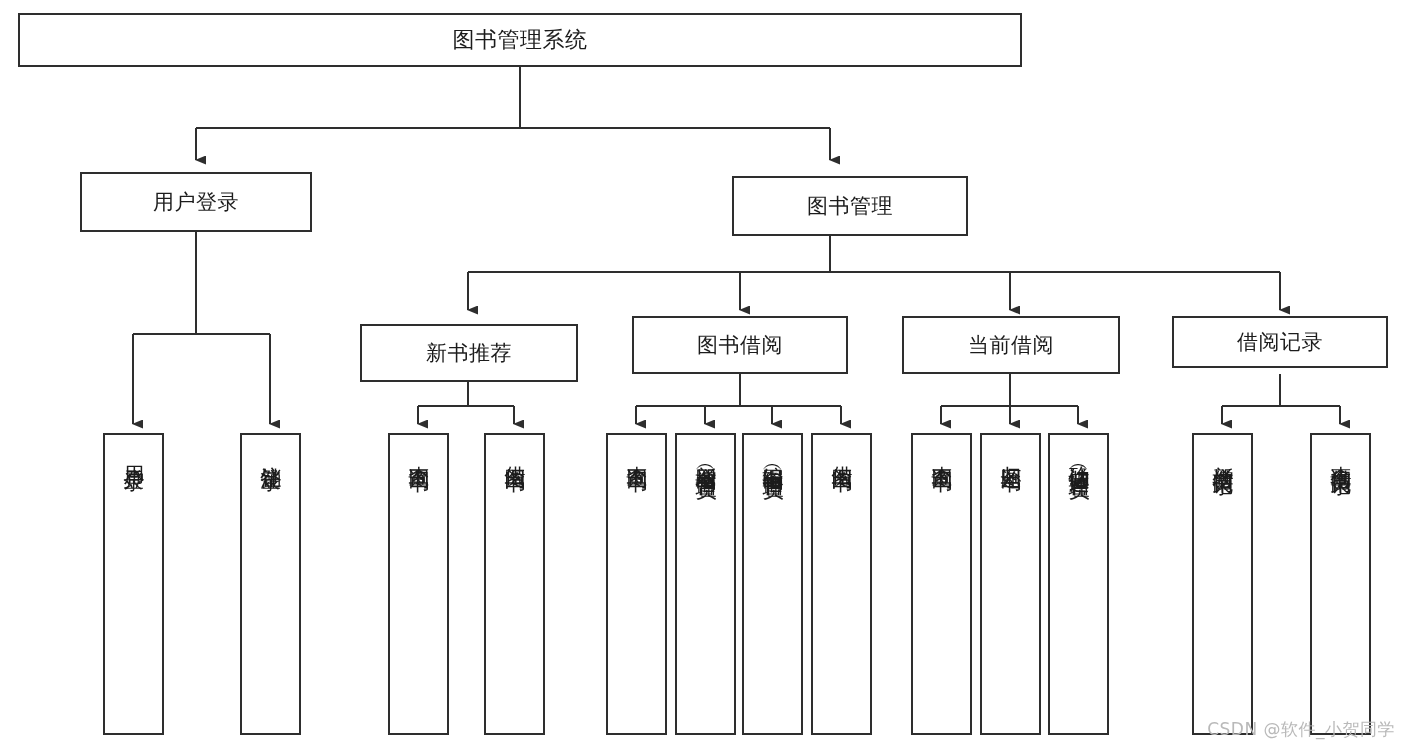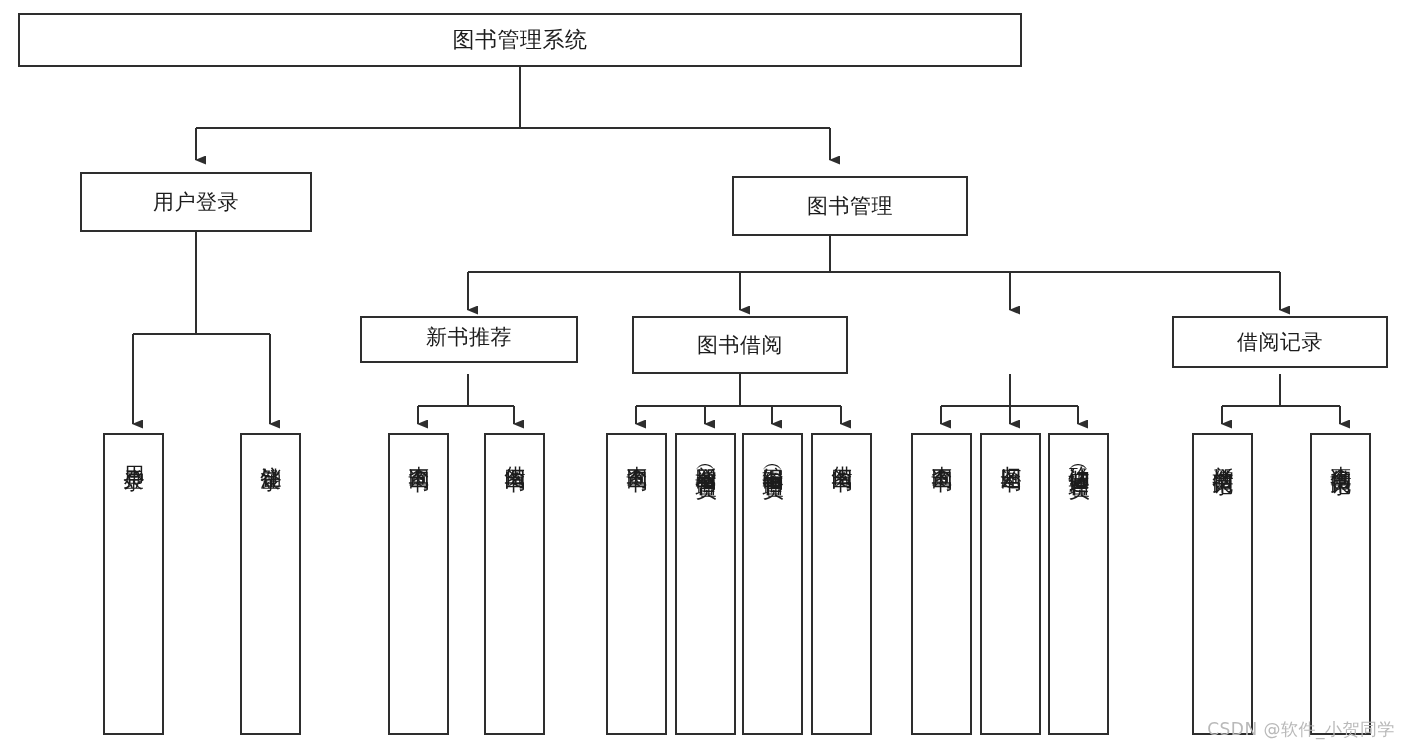--- a/index.html
+++ b/index.html
@@ -154,28 +154,31 @@
   </div>
 
   <div class="node h-node" style="left:80px; top:172px; width:232px; height:60px;">
     <span class="node-label">用户登录</span>
   </div>
 
   <div class="node h-node" style="left:712px; top:176px; width:236px; height:60px;margin-left:20px;">
     <span class="node-label">图书管理</span>
   </div>
 
-  <div class="node h-node" style="left:360px; top:316px; width:218px; height:47px;font-family:Liberation Mono, monospace;">
+  <div class="node h-node" style="left:360px; top:324px; width:218px; height:58px;">
     <span class="node-label">新书推荐</span>
   </div>
 
   <div class="node h-node" style="left:632px; top:316px; width:216px; height:58px;">
     <span class="node-label">图书借阅</span>
   </div>
 
+  <div class="node h-node" style="left:902px; top:316px; width:218px; height:58px;">
+    <span class="node-label">当前借阅</span>
+  </div>
 
   <div class="node h-node" style="left:1172px; top:316px; width:216px; height:52px;">
     <span class="node-label">借阅记录</span>
   </div>
 
   <div class="node v-node" style="left:103px; top:433px; width:61px; height:302px;">
     <span class="node-label">用户登录</span>
   </div>
 
   <div class="node v-node" style="left:240px; top:433px; width:61px; height:302px;">

